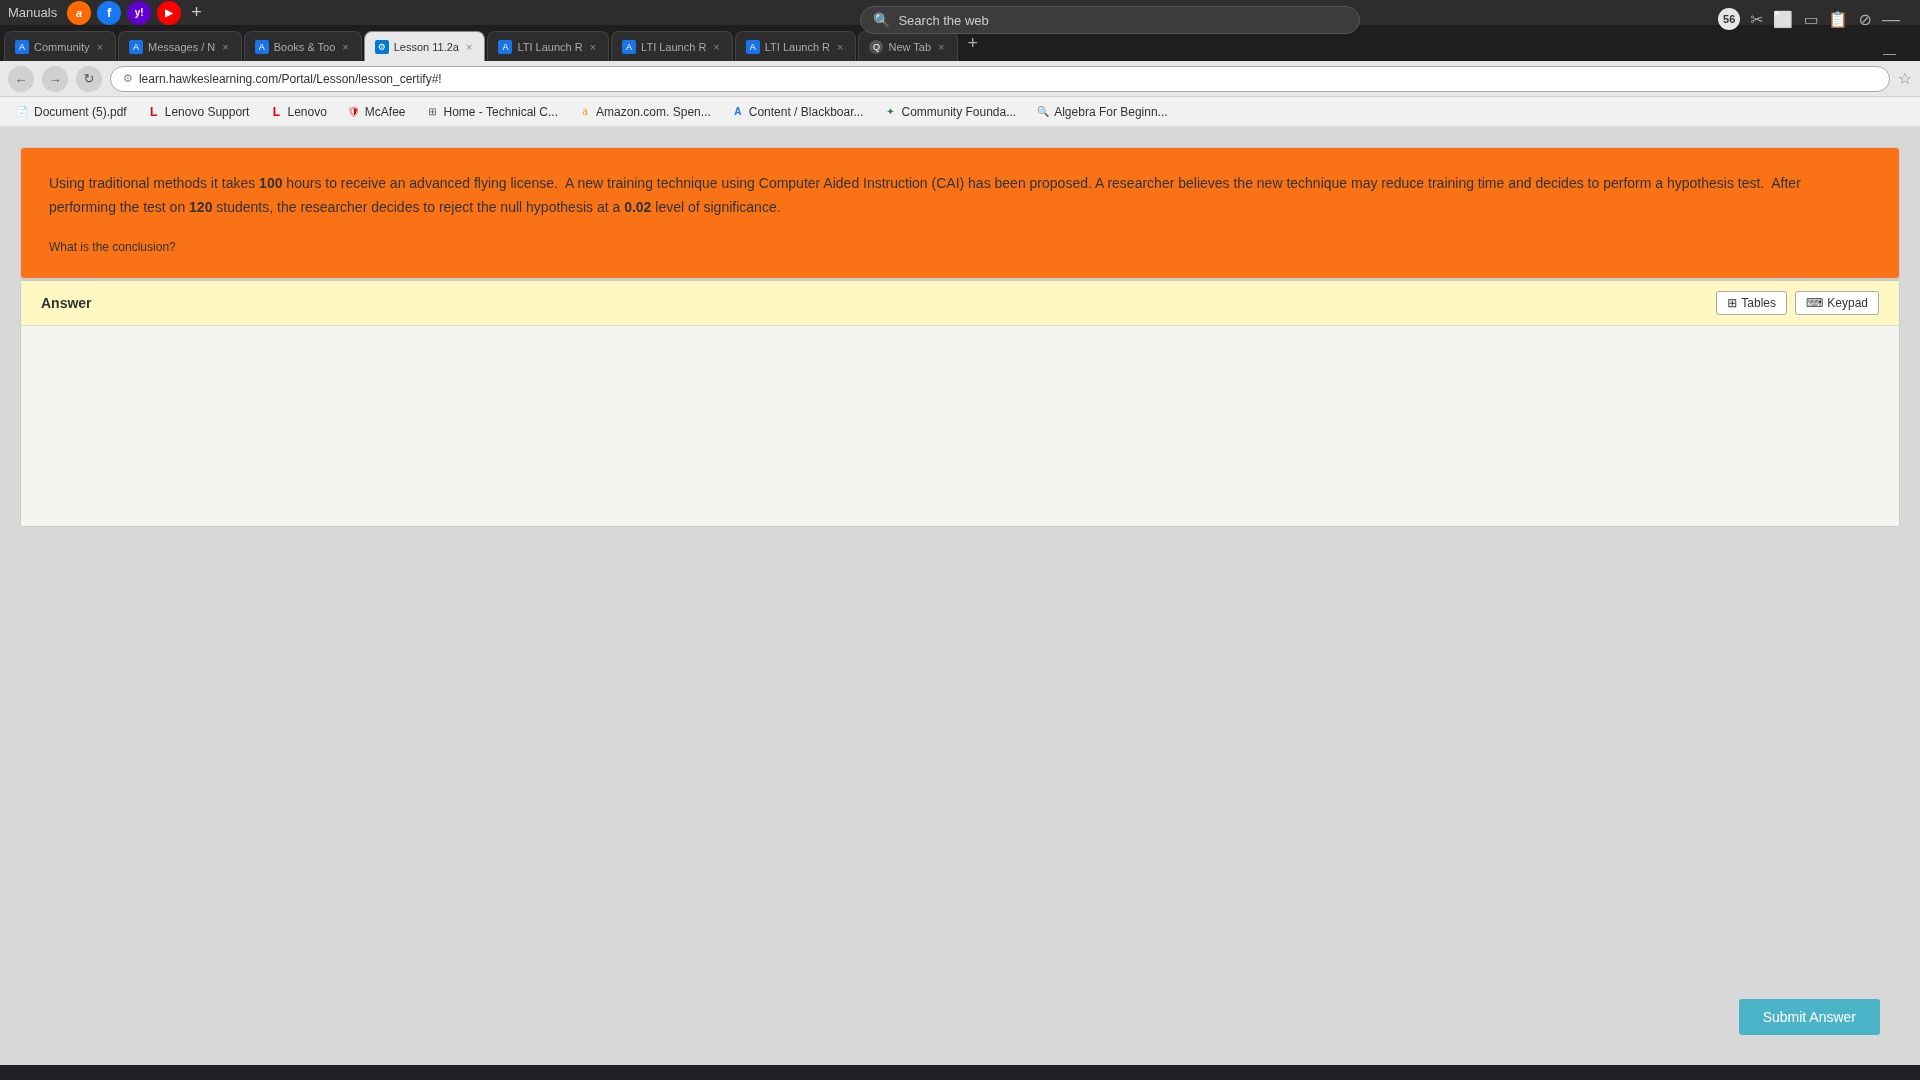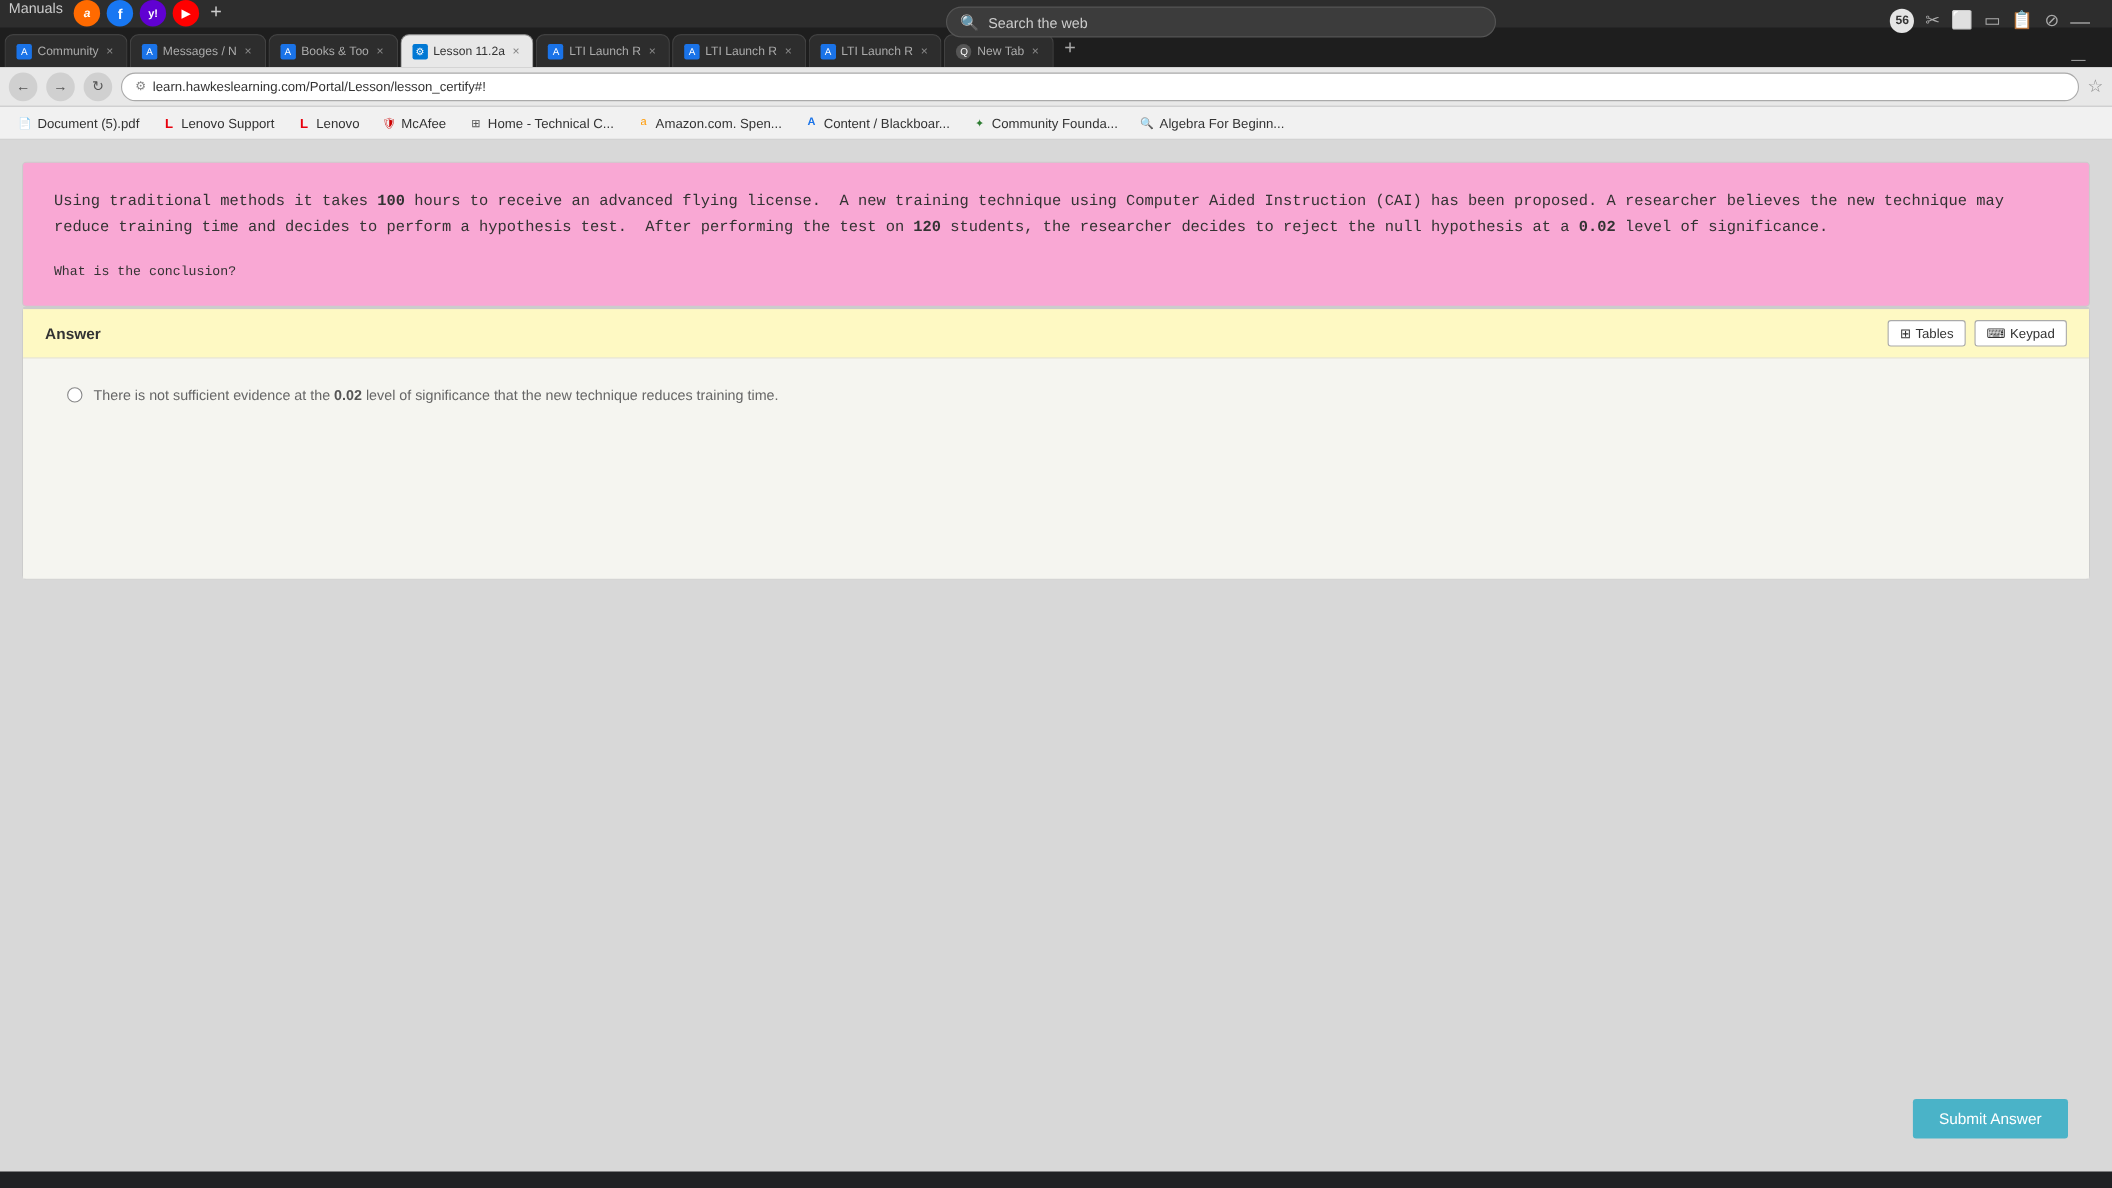--- a/index.html
+++ b/index.html
@@ -10,20 +10,21 @@
       height: 1080px;
       overflow: hidden;
       font-size: 13px;
     }
 
     
     .title-bar {
       background: #2d2d2d;
       height: 25px;
       display: flex;
+      align-items: center;
       padding: 0 8px;
       gap: 6px;
     }
     .title-bar-text {
       color: #ccc;
       font-size: 13px;
       margin-right: 4px;
     }
     .title-bar-icon {
       width: 24px;
@@ -193,27 +194,26 @@
     .main-content {
       background: #d8d8d8;
       flex: 1;
       padding: 20px;
       height: calc(1080px - 40px - 36px - 36px - 30px);
       overflow: hidden;
       position: relative;
     }
 
     .content-card {
-      background: #f9a8d4;
+      background: #f97316;
       border: 1px solid #ccc;
       border-radius: 4px;
       padding: 24px 28px;
       margin-bottom: 0;
       position: relative;
-      font-family: Liberation Mono, monospace;
     }
 
     .question-text {
       font-size: 14px;
       color: #333;
       line-height: 1.7;
       margin-bottom: 20px;
     }
     .question-text strong { font-weight: bold; }
 
@@ -485,24 +485,18 @@
         <button class="tool-btn">
           <span>⌨</span>
           <span>Keypad</span>
         </button>
       </div>
     </div>
 
     <div class="answer-body">
 
 
-      <div class="radio-option">
-        <div class="radio-circle"></div>
-        <span class="radio-text">
-          There is not sufficient evidence at the <strong>0.02</strong> level of significance that the new technique reduces training time.
-        </span>
-      </div>
     </div>
   </div>
 
   <button class="submit-btn">Submit Answer</button>
 
 </div>
 
 </body></html>

